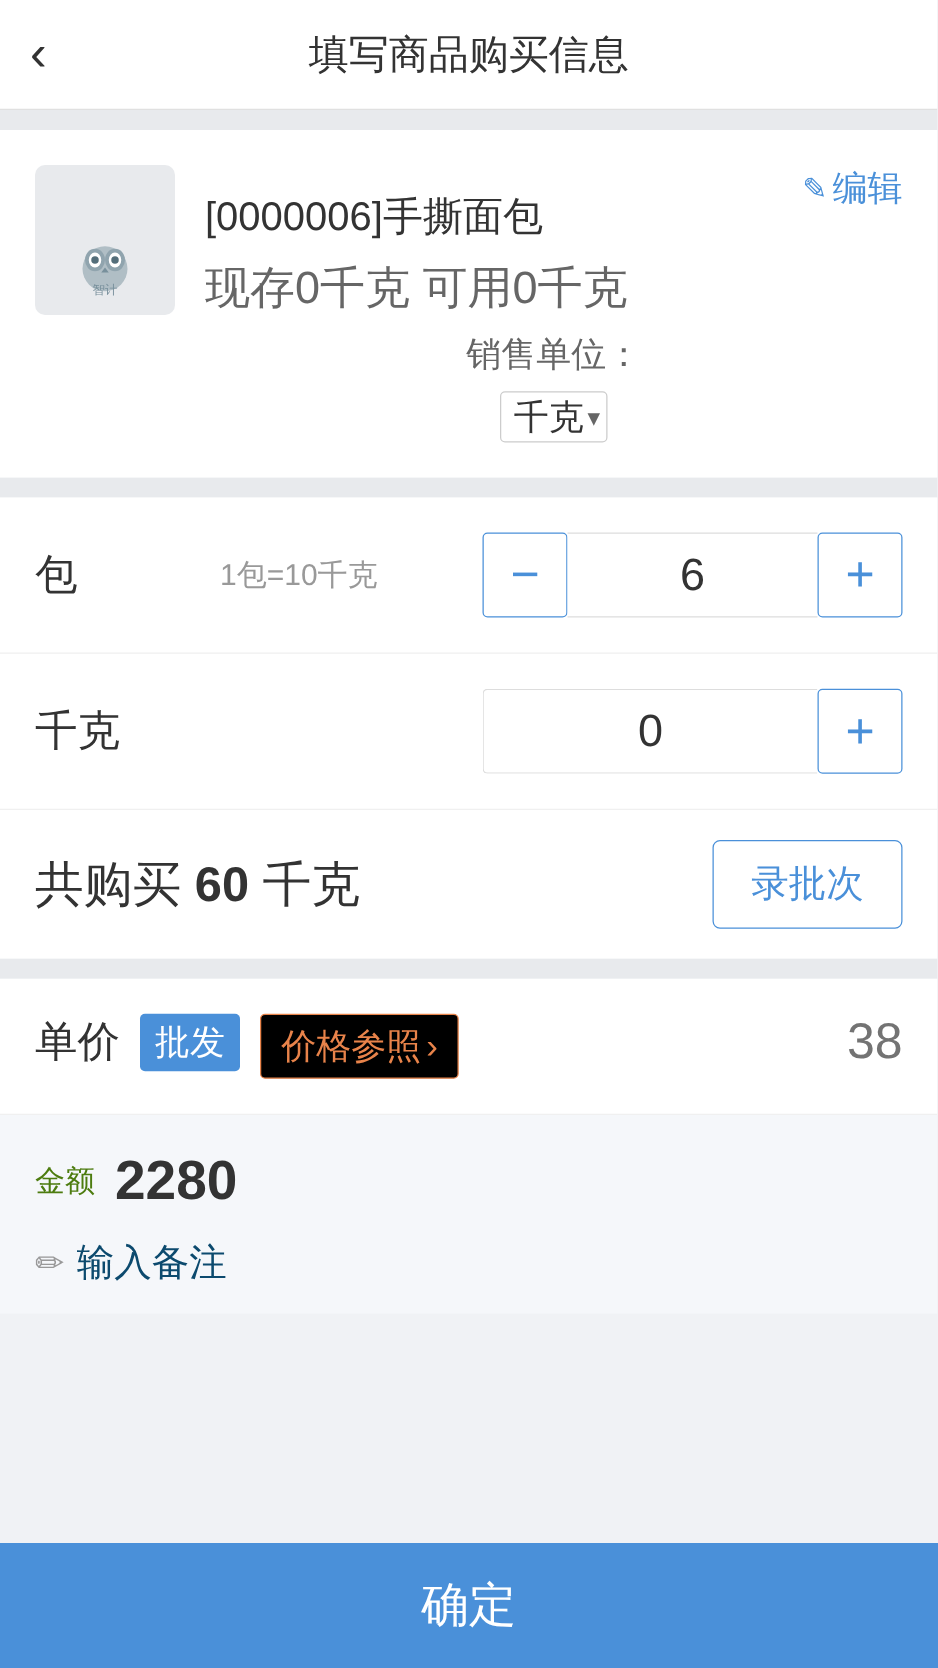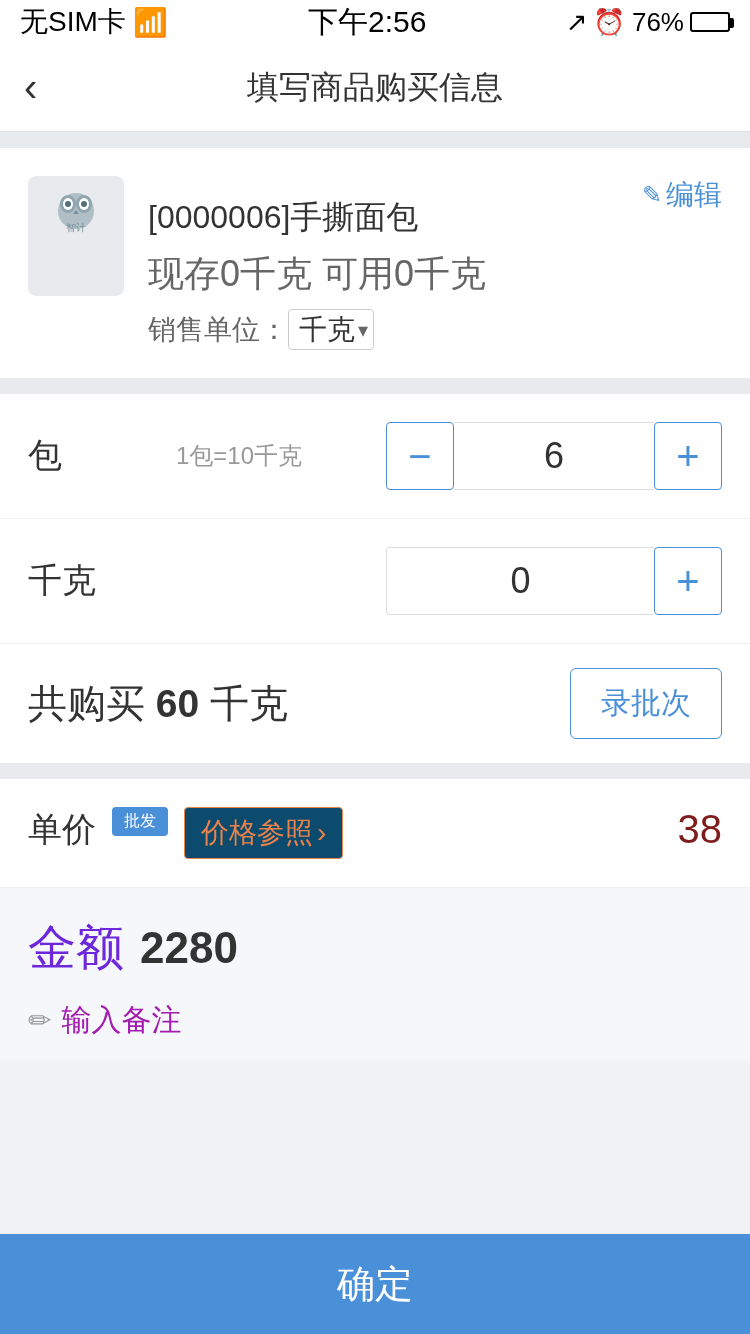--- a/index.html
+++ b/index.html
@@ -83,26 +83,26 @@
     
     .product-card {
       background: #fff;
       padding: 28px 28px 28px 28px;
       display: flex;
       align-items: flex-start;
       gap: 24px;
       position: relative;
     }
     .product-thumb {
-      width: 96px;
+      width: 112px;
       height: 120px;
       background: #e8eaed;
       border-radius: 8px;
       display: flex;
-      align-items: flex-start;
+      align-items: flex-end;
       justify-content: center;
       flex-shrink: 0;
     }
     .owl-icon {
       font-size: 50px;
       color: #8899aa;
     }
     .product-info { flex: 1; }
     .product-name {
       font-size: 32px;
@@ -114,21 +114,22 @@
     .product-stock {
       font-size: 36px;
       color: #666;
       margin-bottom: 10px;
     }
     .product-unit {
       font-size: 28px;
       color: #666;
       display: flex;
       align-items: center;
-      gap: 0;
+      gap: 10px;
+      flex-direction: column;
     }
     .unit-select {
       border: 1px solid #ccc;
       border-radius: 4px;
       padding: 4px 18px 4px 10px;
       font-size: 28px;
       color: #333;
       background: #fff;
       appearance: none;
       position: relative;
@@ -256,71 +257,71 @@
       gap: 16px;
       border-bottom: 1px solid #f0f0f0;
     }
     .price-label {
       font-size: 34px;
       color: #333;
     }
     .price-badge {
       background: #4a90d9;
       color: #fff;
-      font-size: 16px;
+      font-size: 28px;
       padding: 4px 12px;
       border-radius: 4px;
     }
     .price-ref-btn {
       border: 1px solid #e8834a;
       color: #e8834a;
-      background: #0c4a6e;
+      background: #000000;
       font-size: 28px;
       padding: 6px 16px;
       border-radius: 4px;
       display: flex;
       align-items: center;
       gap: 4px;
       cursor: pointer;
     }
     .price-value {
       margin-left: auto;
       font-size: 40px;
-      color: #7f1d1d;
+      color: #737373;
       font-weight: 500;
     }
 
     
     .amount-section {
       background: #f5f7fa;
       padding: 28px 28px 20px 28px;
     }
     .amount-row {
       display: flex;
       align-items: center;
       gap: 16px;
       margin-bottom: 20px;
     }
     .amount-label {
-      font-size: 48px;
-      color: #6d28d9;
+      font-size: 24px;
+      color: #4d7c0f;
       font-family: Liberation Serif, serif;
     }
     .amount-value {
       font-size: 44px;
       font-weight: 600;
       color: #333;
     }
     .remark-row {
       display: flex;
       align-items: center;
       gap: 10px;
     }
     .remark-icon { font-size: 28px; color: #999; }
-    .remark-text { font-size: 30px; color: #a21caf; }
+    .remark-text { font-size: 30px; color: #0c4a6e; }
 
     
     .content-area {
       background: #f0f2f5;
       flex: 1;
       min-height: 300px;
     }
 
     
     .confirm-bar {
@@ -346,33 +347,20 @@
       flex-direction: column;
       min-height: 1334px;
       padding-bottom: 100px;
     }
   </style>
 </head>
 <body>
 
 <div class="page-wrapper">
 
-  <div class="status-bar">
-    <div class="status-left">
-      <span>无SIM卡</span>
-      <span>📶</span>
-    </div>
-    <div class="status-center">下午2:56</div>
-    <div class="status-right">
-      <span>↗</span>
-      <span>⏰</span>
-      <span>76%</span>
-      <span class="battery-bar"><span class="battery-fill"></span></span>
-    </div>
-  </div>
 
   <div class="nav-bar">
     <span class="nav-back">‹</span>
     <span class="nav-title">填写商品购买信息</span>
   </div>
 
   <div class="section-divider"></div>
 
   <div class="product-card">
     <div class="product-thumb">

